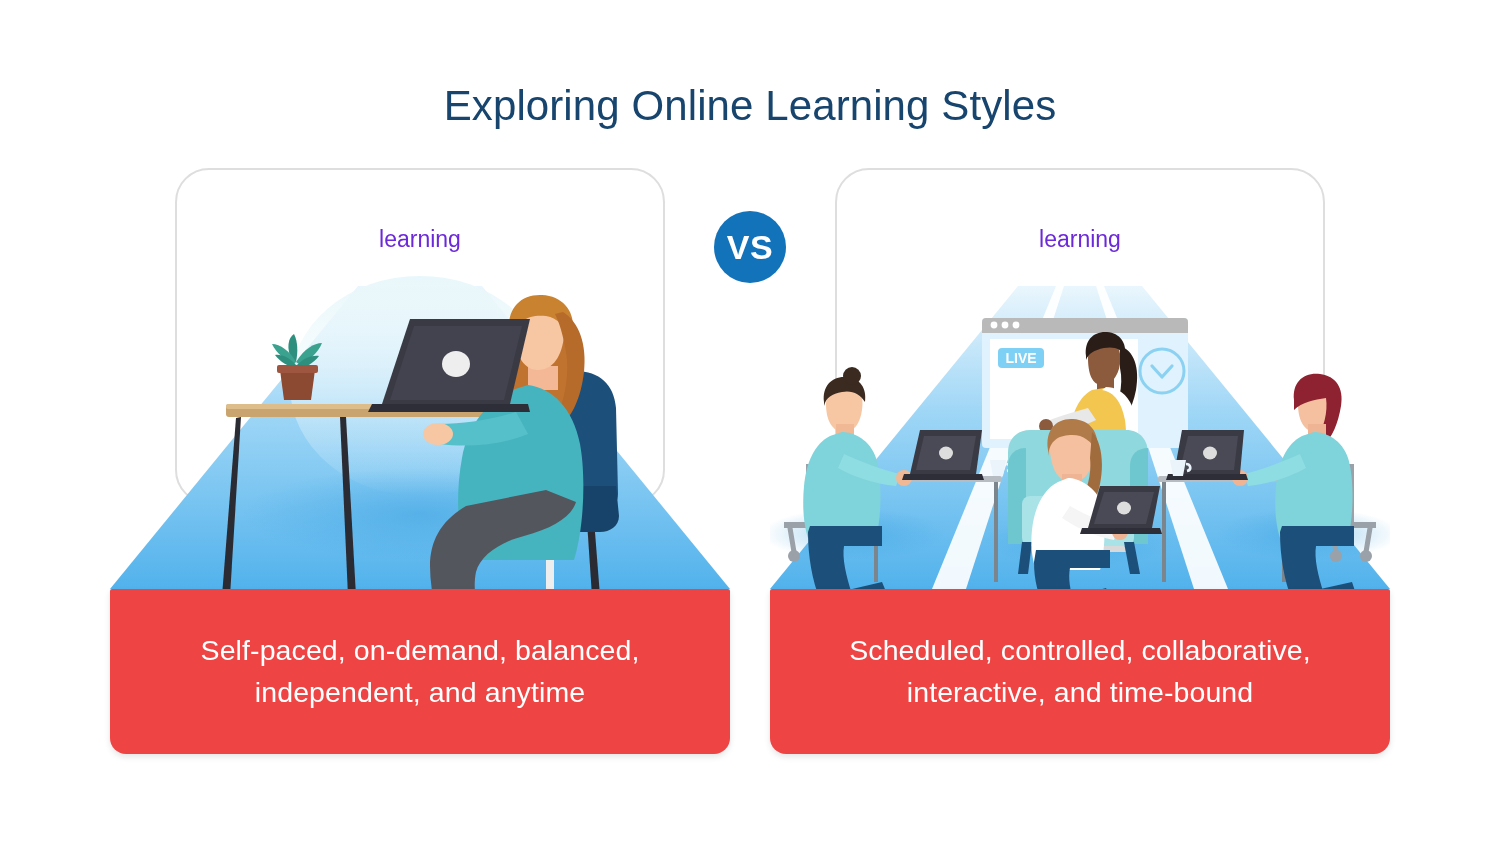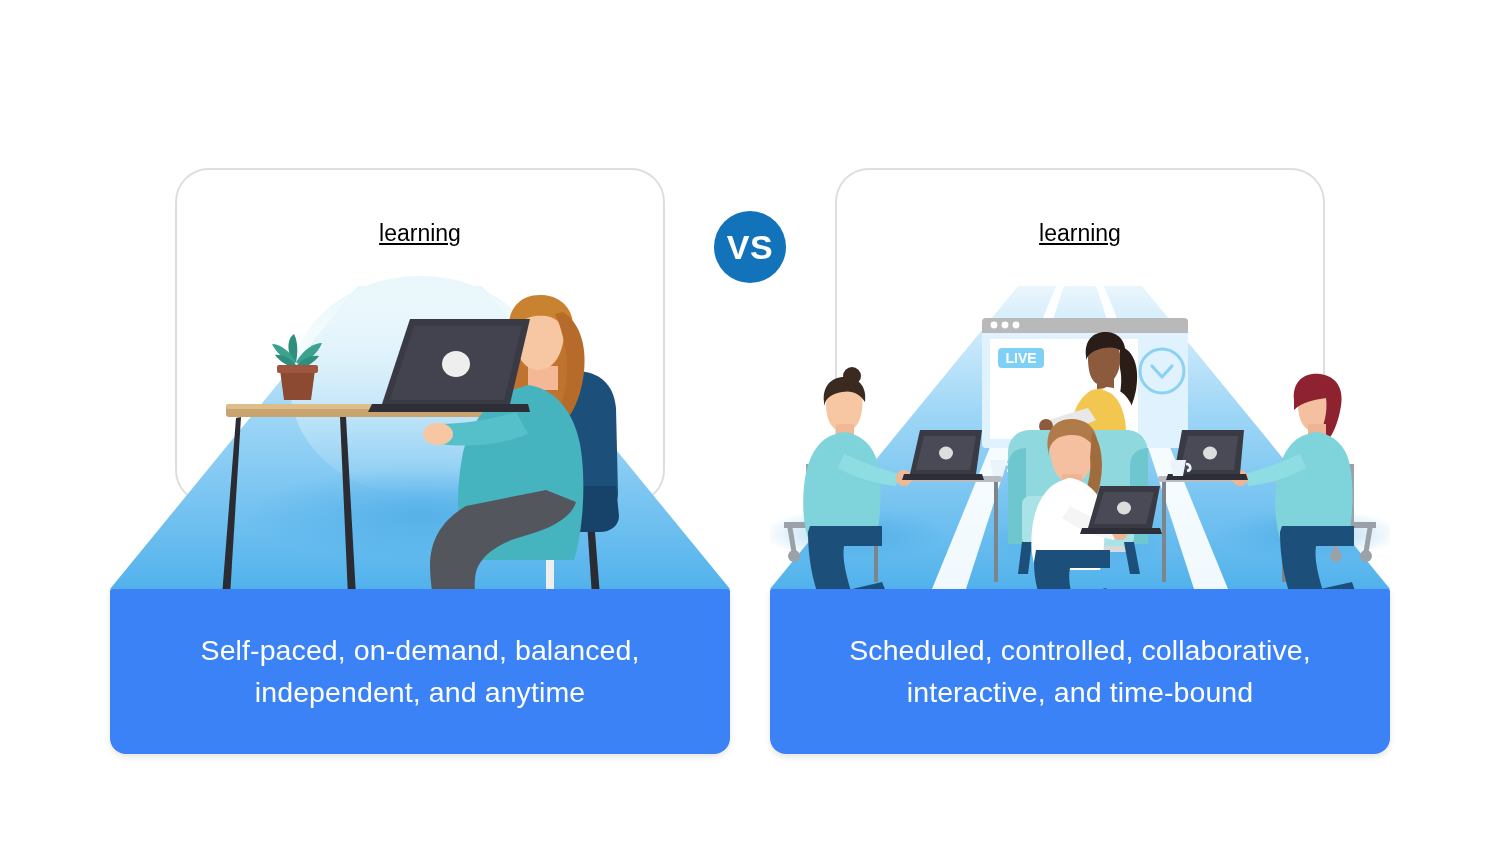--- a/index.html
+++ b/index.html
@@ -69,44 +69,43 @@
   .heading .main {
     font-size: 45px;
     font-weight: bold;
     color: #17456e;
     line-height: 1.05;
     letter-spacing: -0.3px;
   }
   .heading .sub {
     font-size: 23px;
     font-weight: 400;
-    color: #000000;
-    margin-top: 10px;
-    text-decoration: underline;
+    color: #6d28d9;
+    margin-top: 16px;
   }
 
   
   .floor {
     position: absolute;
     left: 0;
     top: 118px;
     width: 620px;
     height: 310px;
     z-index: 1;
   }
   .floor svg { display: block; width: 620px; height: 310px; }
 
   
   .banner {
     position: absolute;
     left: 0;
     top: 421px;
     width: 620px;
     height: 165px;
-    background: #3b82f6;
+    background: #ef4444;
     border-radius: 2px 2px 16px 16px;
     z-index: 5;
     display: flex;
     align-items: center;
     justify-content: center;
     box-shadow: 0 3px 6px rgba(0,0,0,0.10);
   }
   .banner-text {
     color: #ffffff;
     font-size: 28.5px;
@@ -144,20 +143,21 @@
     z-index: 3;
     pointer-events: none;
   }
   .illus svg { display:block; width:620px; height:590px; }
 </style>
 </head>
 <body>
 
 <div id="stage">
 
+  <div id="page-title">Exploring Online Learning Styles</div>
 
   <div class="column" id="column-async">
 
     <div class="card-outline"></div>
 
     <div class="floor">
       <svg viewBox="0 0 620 310" xmlns="http://www.w3.org/2000/svg">
         <defs>
           <linearGradient id="fl-a" x1="0" y1="0" x2="0" y2="1">
             <stop offset="0%" stop-color="#eaf6fd"></stop>

